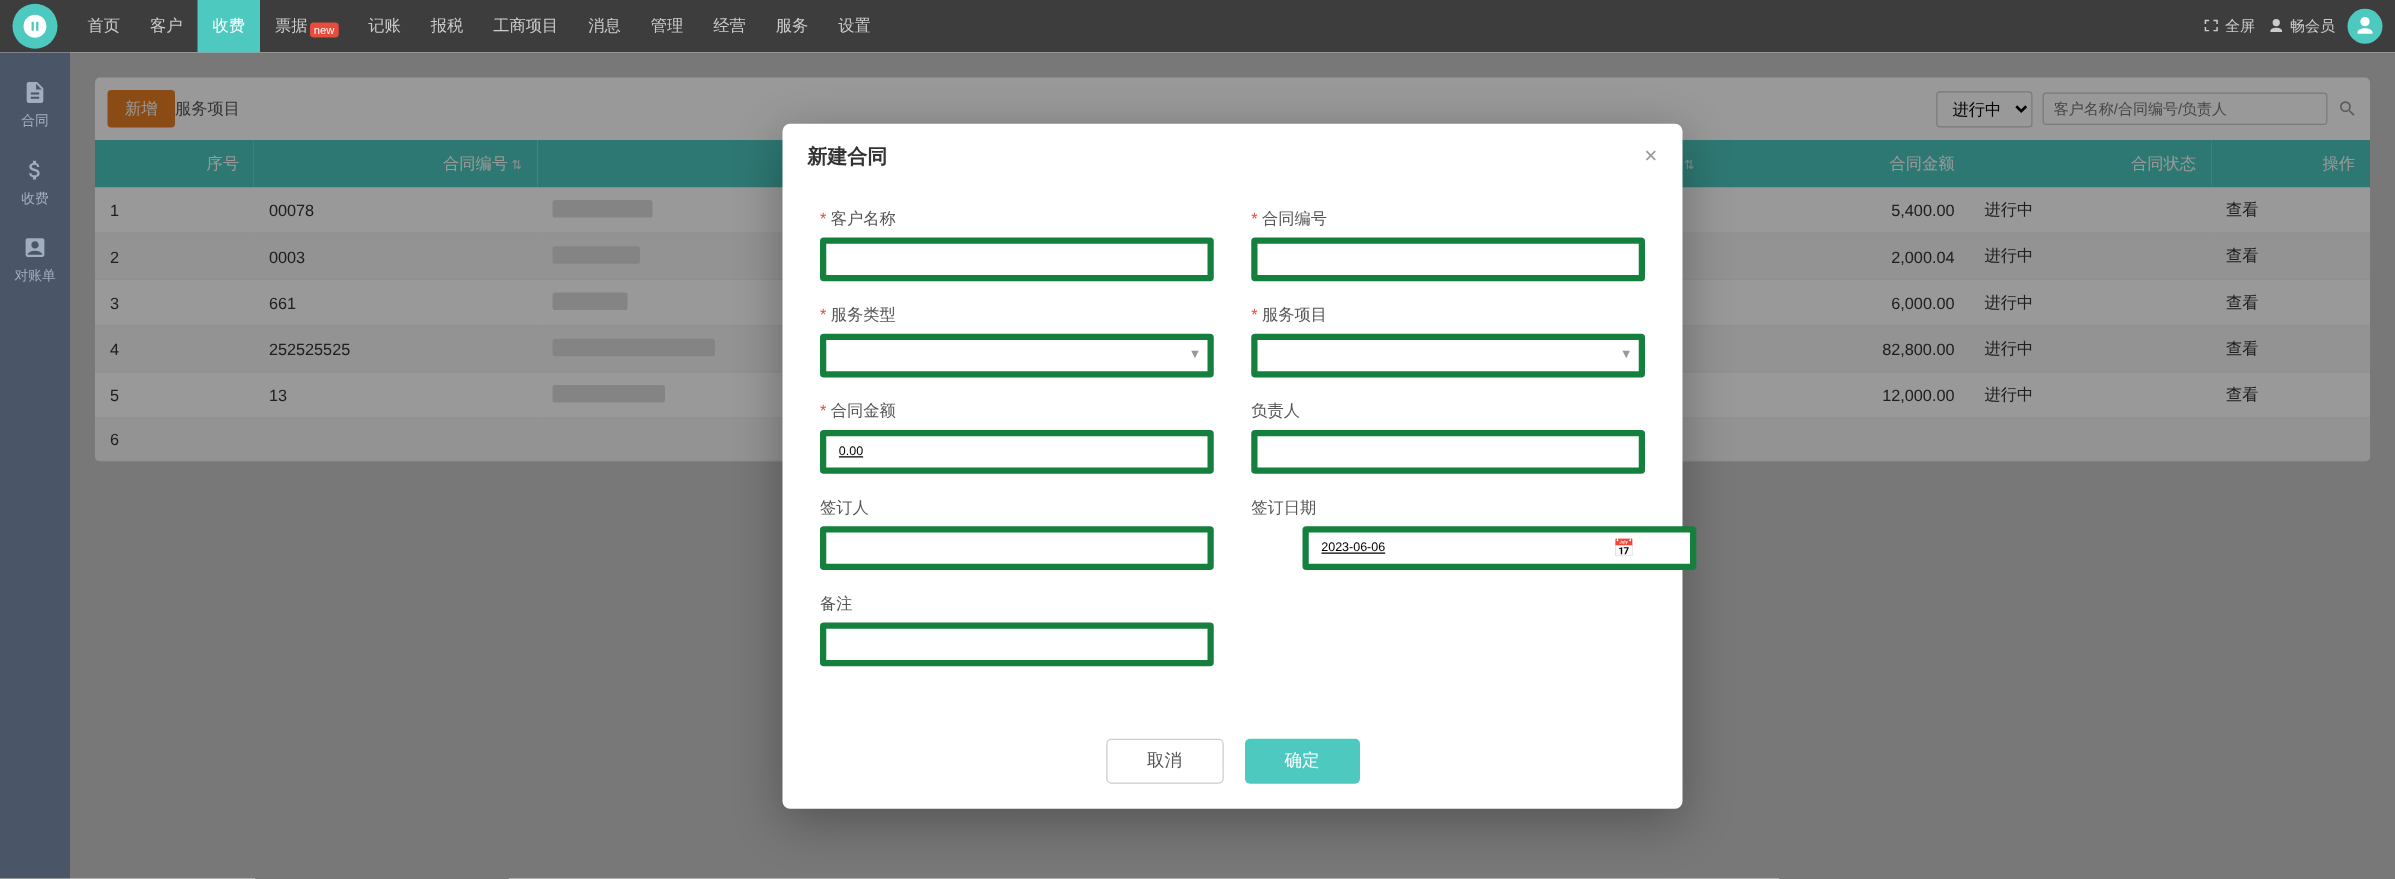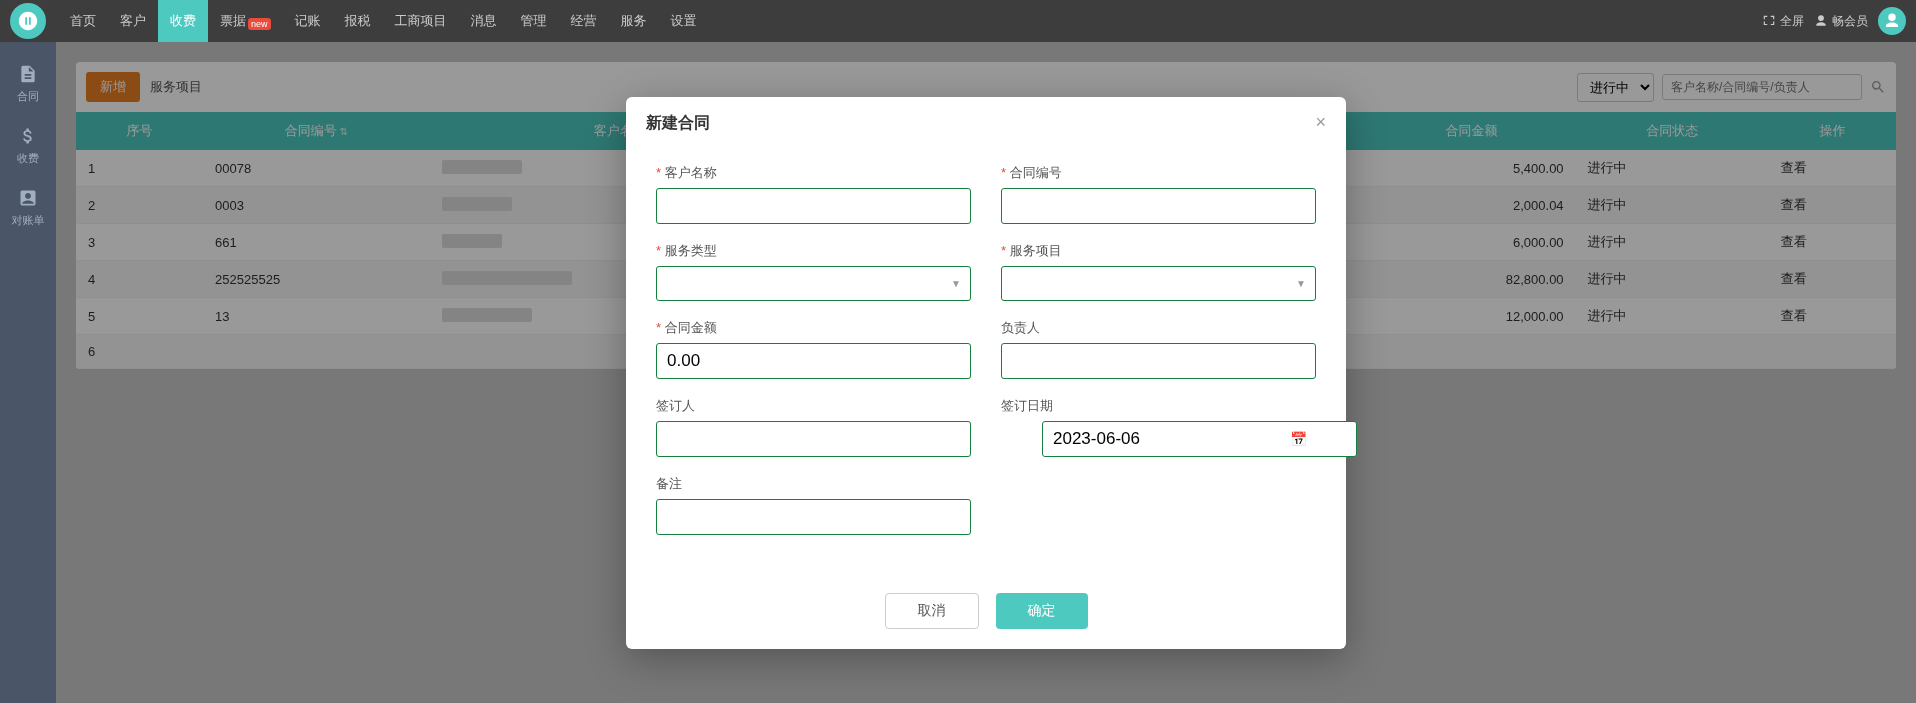--- a/index.html
+++ b/index.html
@@ -23,52 +23,52 @@
     .sidebar { width: 56px; background: #4a5568; display: flex; flex-direction: column; align-items: center; padding-top: 10px; flex-shrink: 0; }
     .sidebar-item { display: flex; flex-direction: column; align-items: center; padding: 10px 0; width: 100%; cursor: pointer; color: #a0aec0; font-size: 11px; font-family: Liberation Serif, serif; }
     .sidebar-item .icon-box { width: 24px; height: 24px; display: flex; align-items: center; justify-content: center; margin-bottom: 3px; }
     .sidebar-item svg { width: 20px; height: 20px; fill: currentColor; }
 
     
     .content { flex: 1; background: #c8c8c8; padding: 20px; overflow: auto; position: relative; }
 
     
     .table-container { background: #fff; border-radius: 4px; overflow: hidden; }
-    .table-toolbar { display: flex; align-items: center; padding: 10px; gap: 10px; }
+    .table-toolbar { display: flex; align-items: center; padding: 10px; }
     .btn-new { background: #e67e22; color: white; border: none; padding: 6px 14px; border-radius: 3px; cursor: pointer; font-size: 13px; }
     .service-label { color: #555; font-size: 13px; }
     .toolbar-right { margin-left: auto; display: flex; align-items: center; gap: 8px; }
     .status-select { border: 1px solid #ccc; padding: 5px 8px; border-radius: 3px; font-size: 13px; background: #fff; cursor: pointer; }
-    .search-box { border: 1px solid #ccc; padding: 5px 8px; border-radius: 3px; font-size: 12px; width: 200px; color: #999; }
+    .search-box { border: 1px solid #ccc; padding: 5px 8px; border-radius: 3px; font-size: 12px; width: 228px; color: #999; }
 
     
     .data-table { width: 100%; border-collapse: collapse; }
     .data-table thead tr { background: #4ec9c0; color: #fff; }
-    .data-table thead th { padding: 10px 12px; text-align: center; font-weight: normal; font-size: 13px; white-space: nowrap; }
+    .data-table thead th { padding: 10px 12px; text-align: right; font-weight: normal; font-size: 13px; white-space: nowrap; }
     .data-table thead th.sortable::after { content: " ⇅"; font-size: 10px; opacity: 0.8; }
     .data-table tbody tr:nth-child(even) { background: #f5f5f5; }
     .data-table tbody tr:nth-child(odd) { background: #fff; }
     .data-table tbody td { padding: 9px 12px; border-bottom: 1px solid #eee; font-size: 13px; color: #333; }
     .td-action { color: #4ec9c0; cursor: pointer; }
     .td-status { color: #333; }
     .td-number { text-align: right; }
     .blurred { background: #ddd; height: 14px; border-radius: 2px; display: inline-block; }
 
     
     .modal-overlay { position: absolute; top: 0; left: 0; right: 0; bottom: 0; background: rgba(0,0,0,0.4); display: flex; align-items: center; justify-content: center; z-index: 100; }
     .modal { background: #fff; border-radius: 6px; width: 720px; padding: 0; box-shadow: 0 10px 40px rgba(0,0,0,0.3); }
     .modal-header { display: flex; align-items: flex-start; justify-content: space-between; padding: 16px 20px 10px 20px; border-bottom: none; }
     .modal-title { font-size: 16px; font-weight: bold; color: #333; }
     .modal-close { cursor: pointer; color: #999; font-size: 18px; line-height: 1; }
     .modal-body { padding: 20px 30px 30px 30px; }
     .form-row { display: flex; gap: 30px; margin-bottom: 18px; }
     .form-field { display: flex; flex-direction: column; flex: 1; }
     .form-field label { font-size: 13px; color: #555; margin-bottom: 6px; }
     .form-field label.required::before { content: "* "; color: #e74c3c; }
-    .form-field input, .form-field select { border: 1px solid #15803d; border-radius: 3px; padding: 7px 10px; font-size: 17px; outline: none; width: 100%; }
+    .form-field input, .form-field select { border: 5px solid #15803d; border-radius: 3px; padding: 7px 10px; font-size: 10px; outline: none; width: 100%; text-decoration: underline; }
     .select-wrapper { position: relative; }
     .select-wrapper select { appearance: none; background: #fff; cursor: pointer; padding-right: 28px; }
     .select-wrapper::after { content: "▼"; position: absolute; right: 10px; top: 50%; transform: translateY(-50%); font-size: 10px; color: #999; pointer-events: none; }
     .date-wrapper { position: relative; }
     .date-wrapper input { padding-right: 30px; margin-left: 41px; }
     .date-icon { position: absolute; right: 8px; top: 50%; transform: translateY(-50%); color: #aaa; font-size: 14px; cursor: pointer; }
     .modal-footer { display: flex; justify-content: center; gap: 17px; padding: 10px 0 20px 0; }
     .btn-cancel { background: #fff; border: 1px solid #ccc; color: #555; padding: 8px 32px; border-radius: 4px; font-size: 14px; cursor: pointer; }
     .btn-confirm { background: #4ec9c0; border: none; color: #fff; padding: 8px 32px; border-radius: 4px; font-size: 14px; cursor: pointer; }
   </style>

